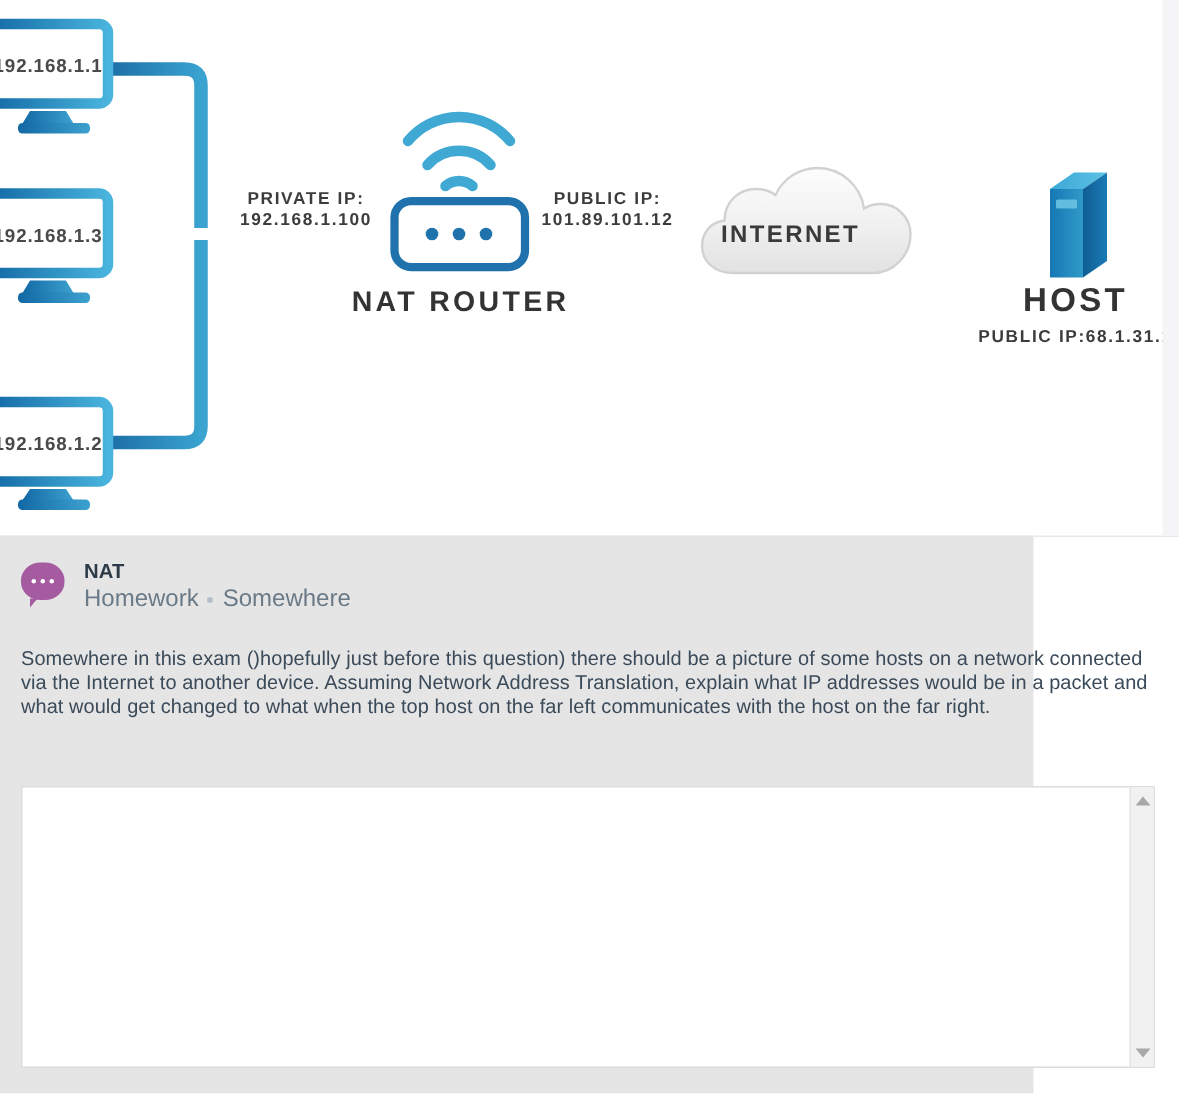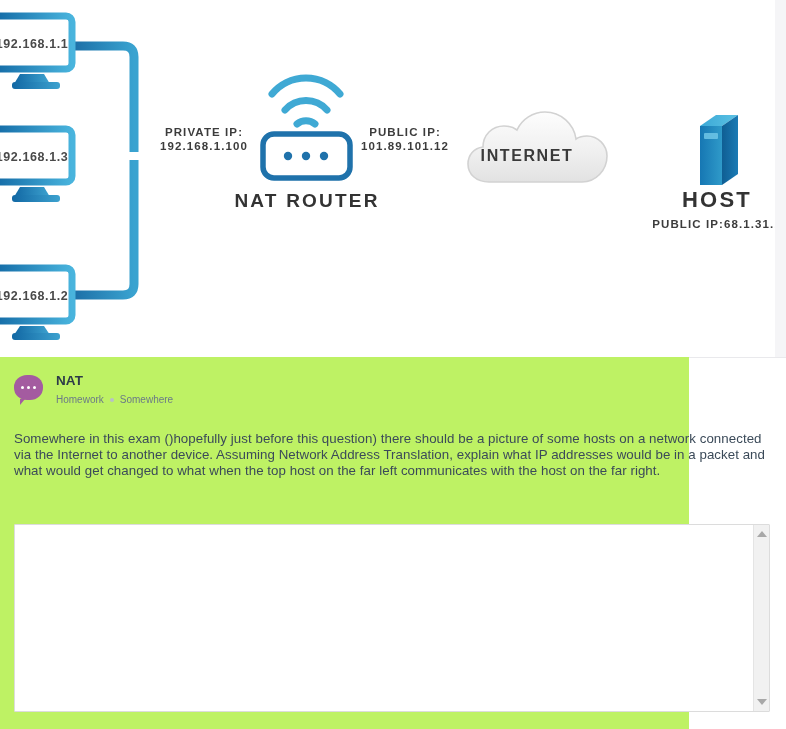--- a/index.html
+++ b/index.html
@@ -37,21 +37,21 @@
     position: absolute;
     left: 0; top: 0;
   }
 
   
   #question-section {
     position: absolute;
     left: 0; top: 357px;
     width: 689px;
     height: 372px;
-    background: #bef264;
+    background: #e5e5e5;
   }
 
   #question-header {
     position: absolute;
     left: 14px; top: 15px;
     display: flex;
     align-items: flex-start;
   }
   #avatar-bubble {
     position: relative;
@@ -90,21 +90,21 @@
   }
   #question-title {
     font-size: 13.5px;
     font-weight: bold;
     color: #2d3b48;
     line-height: 17px;
     letter-spacing: .1px;
   }
   #question-meta {
     margin-top: 3px;
-    font-size: 10px;
+    font-size: 16px;
     color: #6b7a87;
     line-height: 16px;
     display: flex;
     align-items: center;
     gap: 6px;
   }
   #meta-sep {
     width: 4px; height: 4px;
     border-radius: 50%;
     background: #b7c0c8;

